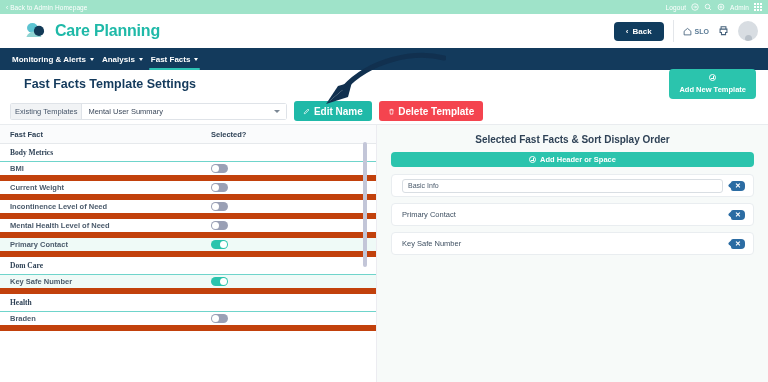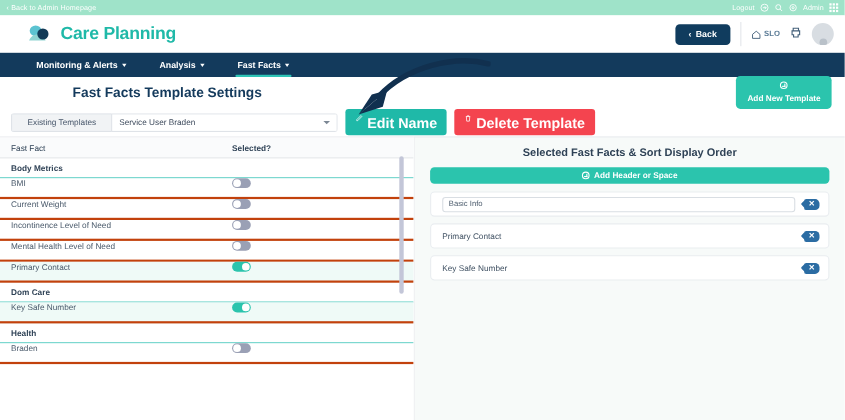--- a/index.html
+++ b/index.html
@@ -39,72 +39,72 @@
   }
   .hdr-sep { width:1px; height:22px; background:#e3e6ea; }
   .slo { display:flex; align-items:center; gap:3px; color:#5b7b96; font-size:7px; font-weight:700; }
   .slo svg, .printer svg { fill:none; stroke:#44607a; stroke-width:1.5; }
   .avatar { width:20px; height:20px; border-radius:50%; background:#d8dde2; display:flex;
             align-items:flex-end; justify-content:center; overflow:hidden; }
   .avatar .head { width:7px; height:7px; border-radius:50%; background:#b9c1c9; margin-bottom:-1px; }
   .avatar-wrap { position:relative; width:20px; height:20px; }
 
   
-  .navbar { height:22px; background:#133a5c; display:flex; align-items:center; padding-left:33px; gap:30px; }
+  .navbar { height:22px; background:#133a5c; display:flex; align-items:center; padding-left:12px; gap:8px; }
   .nav-item { position:relative; height:22px; display:flex; align-items:center; gap:4px;
               color:#fff; font-size:8px; font-weight:700; cursor:pointer; }
   .nav-item .chev { border-left:2.5px solid transparent; border-right:2.5px solid transparent;
                     border-top:3px solid #fff; display:inline-block; }
   .nav-item.active::after { content:""; position:absolute; left:-2px; right:-2px; bottom:0;
                             height:2.5px; background:#2ec4b6; border-radius:2px; }
 
   
   .titlebar { height:28px; display:flex; align-items:center; justify-content:space-between;
-              padding:0 12px 0 24px; background:#fff;margin-left:42px; }
+              padding:0 12px 0 24px; background:#fff; }
   .page-title { font-size:12.5px; font-weight:700; color:#143a5c; }
   .btn-teal { background:#2bc4ad; color:#fff; border:none; border-radius:4px; font-size:7.5px;
               font-weight:700; padding:5px 10px; display:inline-flex; align-items:center; gap:4px;
               cursor:pointer;flex-direction:column; }
   .plus-circ { width:7px; height:7px; border-radius:50%; border:1px solid #fff; position:relative;
                display:inline-block; }
   .plus-circ::before, .plus-circ::after { content:""; position:absolute; background:#fff; }
   .plus-circ::before { left:1.2px; top:2.7px; width:3px; height:1px; }
   .plus-circ::after  { top:1.2px; left:2.7px; height:3px; width:1px; }
 
   
   .toolbar { height:26px; background:#fff; display:flex; align-items:center; padding:0 24px 0 10px; gap:7px; }
   .input-group { display:flex; height:17px; border-radius:3px; overflow:hidden; flex:0 0 auto; }
   .ig-label { background:#f1f3f5; border:1px solid #dfe3e8; border-right:none; color:#47566a;
-              font-size:7.5px; display:flex; align-items:center; padding:0 14px; }
+              font-size:7.5px; display:flex; align-items:center; padding:0 4px; }
   .ig-select { width:206px; border:1px solid #dfe3e8; background:#fff; display:flex; align-items:center;
                justify-content:space-between; padding:0 6px; font-size:7.5px; color:#3d4a5c; cursor:pointer; }
   .ig-select .chev { border-left:3px solid transparent; border-right:3px solid transparent;
                      border-top:3.5px solid #7b8794; }
-  .btn-sm { border:none; border-radius:3px; font-size:13px; font-weight:700; color:#fff;
-            padding:4.5px 9px; display:inline-flex; gap:3.5px; cursor:pointer; }
+  .btn-sm { border:none; border-radius:3px; font-size:10px; font-weight:700; color:#fff;
+            padding:4.5px 9px; display:inline-flex; align-items:center; gap:3.5px; cursor:pointer; }
   .btn-edit { background:#1fb9a8; }
   .btn-del  { background:#f4444f; }
   .btn-sm svg { fill:none; stroke:#fff; stroke-width:1.6; }
 
   
   .body-split { display:flex; height:calc(382px - 14px - 34px - 22px - 28px - 26px); background:#fff; }
   .pane-left { width:376px; position:relative; border-top:1px solid #e9ecef;
                background:#fff; overflow:hidden; }
   .pane-right { flex:1; background:#f7faf9; border-left:1px solid #ececf1;
                 border-top:1px solid #e9ecef; padding:9px 14px 0; }
 
   
   .tbl { width:100%; }
   .tbl-head { display:flex; height:19px; align-items:center; background:#fafbfc;
               border-bottom:1px solid #e6e9ec; }
-  .col-fact { flex:1; padding-left:10px; font-size:7.5px; font-weight:400; color:#2f4256; }
+  .col-fact { flex:1; padding-left:10px; font-size:7.5px; font-weight:700; color:#2f4256; }
   .col-act  { width:165px; font-size:7.5px; font-weight:700; color:#2f4256; }
   .grp-row { height:18px; display:flex; align-items:center; padding-left:10px;
-             font-size:7.5px; font-weight:700; color:#2f4256; border-bottom:1px solid #6fd4cb; }
-  .fact-row { height:19px; display:flex; border-bottom:2px solid #c2410c; }
+             font-size:7.5px; font-weight:700; color:#2f4256; border-bottom:1px solid #6fd4cb;font-family:Liberation Serif, serif; }
+  .fact-row { height:19px; display:flex; align-items:center; border-bottom:6px solid #c2410c;font-weight:bold; }
   .fact-row.on { background:#effaf7; }
   .fact-name { flex:1; padding-left:10px; font-size:7.5px; color:#4a5a6b; }
   .fact-tog { width:165px; }
   .tog { width:17px; height:9px; border-radius:9px; background:#9aa0b5; position:relative; cursor:pointer; }
   .tog i { position:absolute; width:7px; height:7px; border-radius:50%; background:#fff; top:1px; left:1px; }
   .tog.on { background:#2bc4ad; }
   .tog.on i { left:9px; }
   .vscroll { position:absolute; right:9px; top:17px; width:4px; height:125px;
              background:#c3c6d8; border-radius:3px; }
 
@@ -232,21 +232,21 @@
     <button class="btn-teal">
       <span class="plus-circ"></span>
       <span>Add New Template</span>
     </button>
   </div>
 
   <div class="toolbar">
     <div class="input-group">
       <span class="ig-label">Existing Templates</span>
       <div class="ig-select">
-        <span>Service User Braden</span>
+        <span>Mental User Summary</span>
         <i class="chev"></i>
       </div>
     </div>
     <button class="btn-sm btn-edit">
       <svg width="7" height="7" viewBox="0 0 16 16">
           <path d="M11.5 2.5 13.5 4.5 5 13H3v-2z"></path>
         </svg>
       <span>Edit Name</span>
     </button>
     <button class="btn-sm btn-del">

